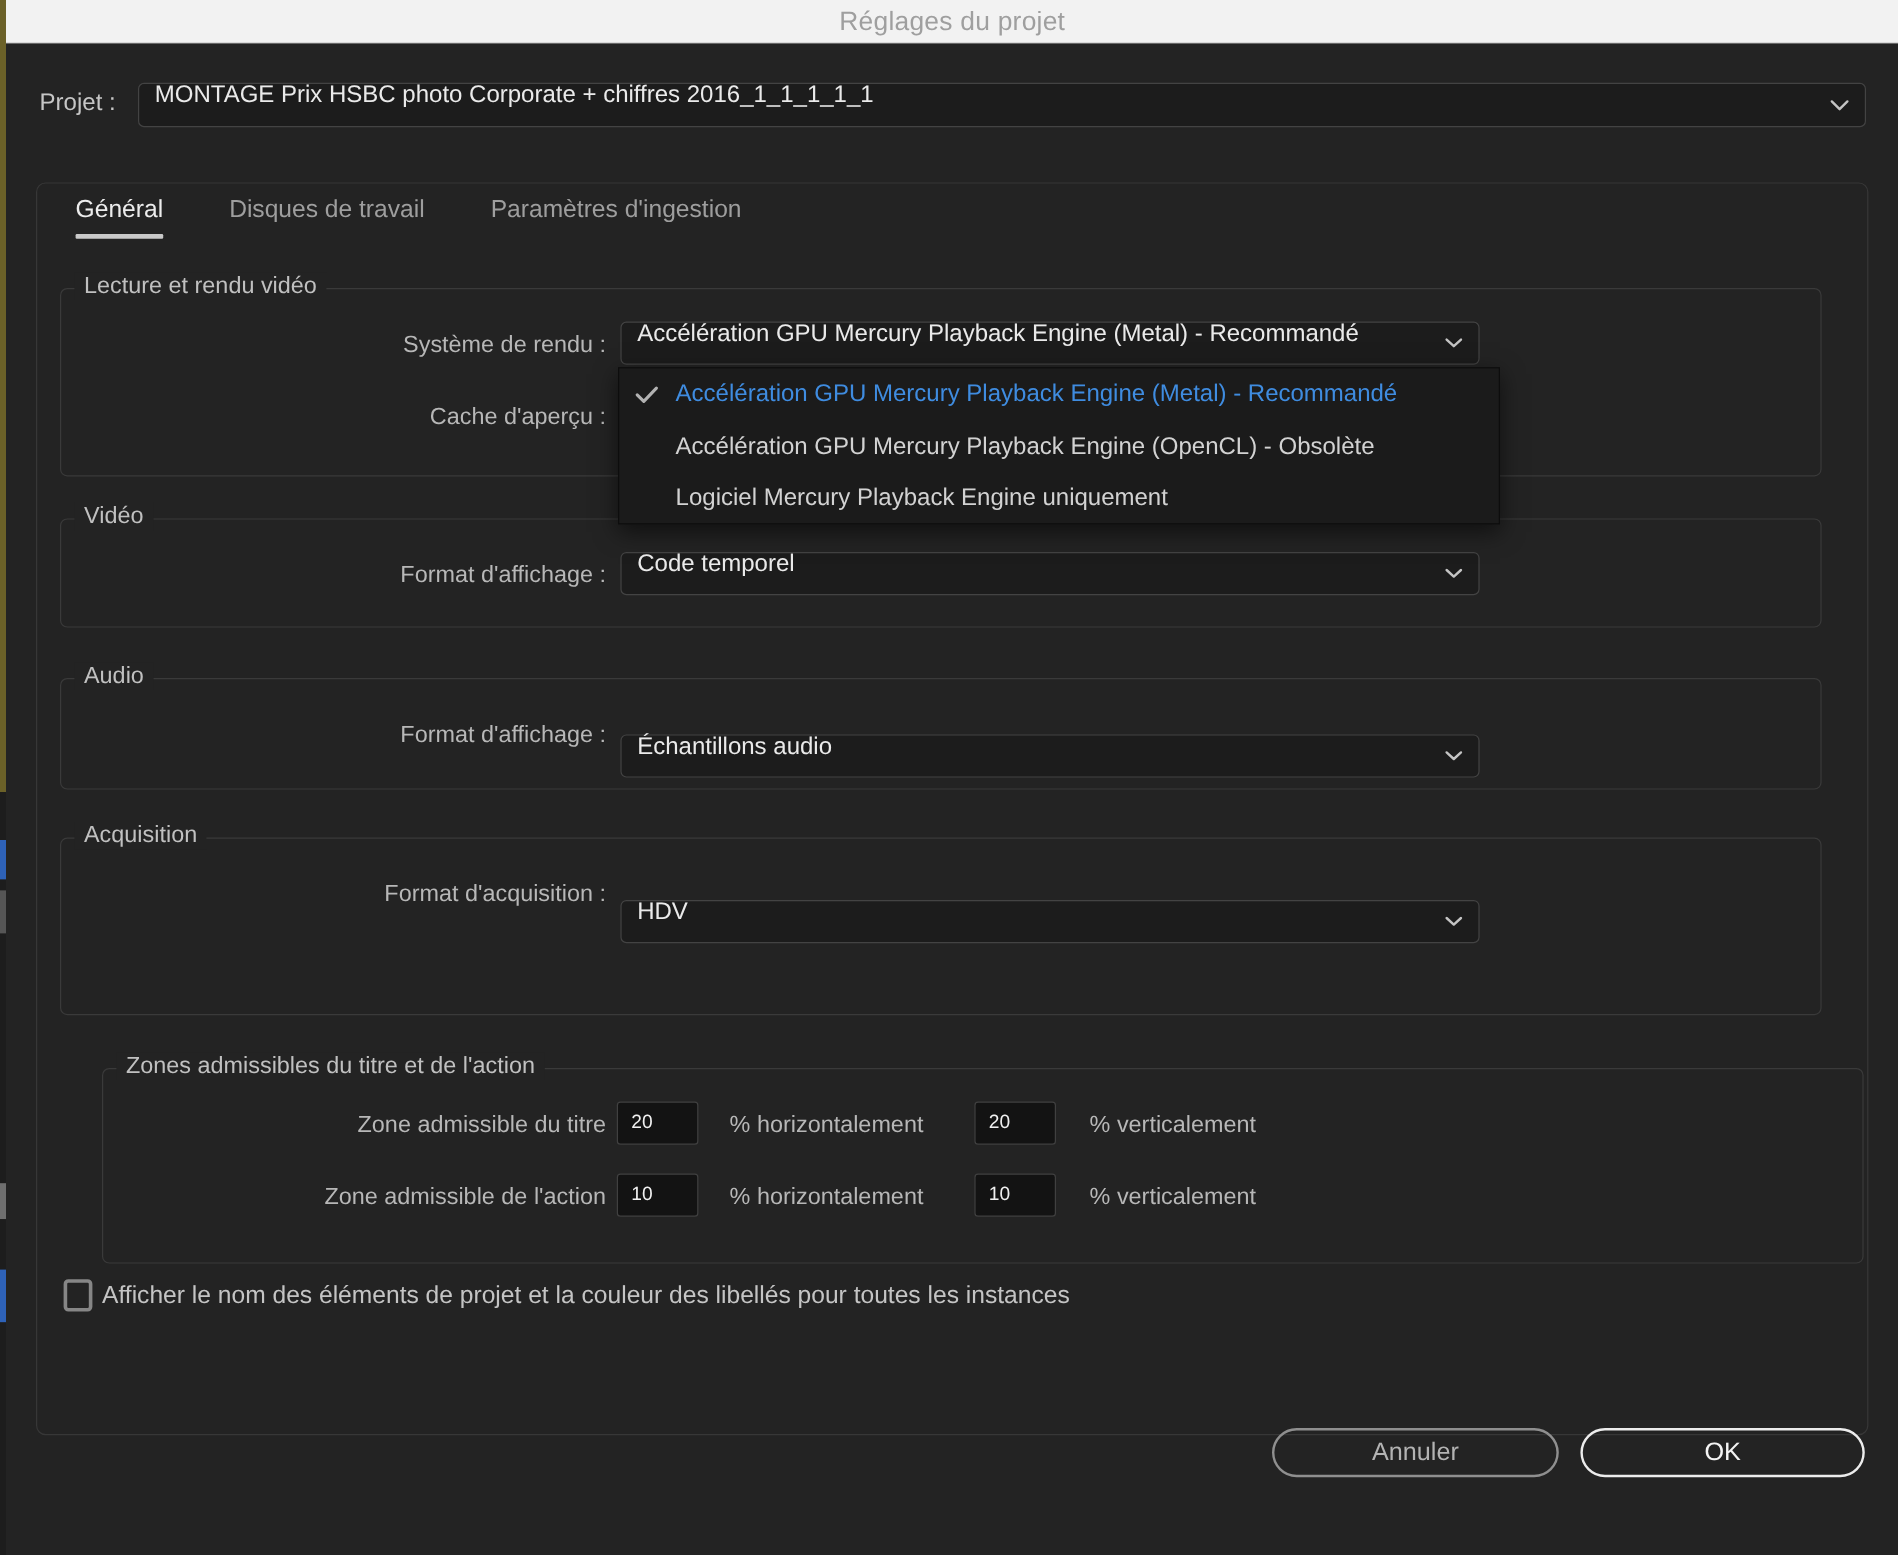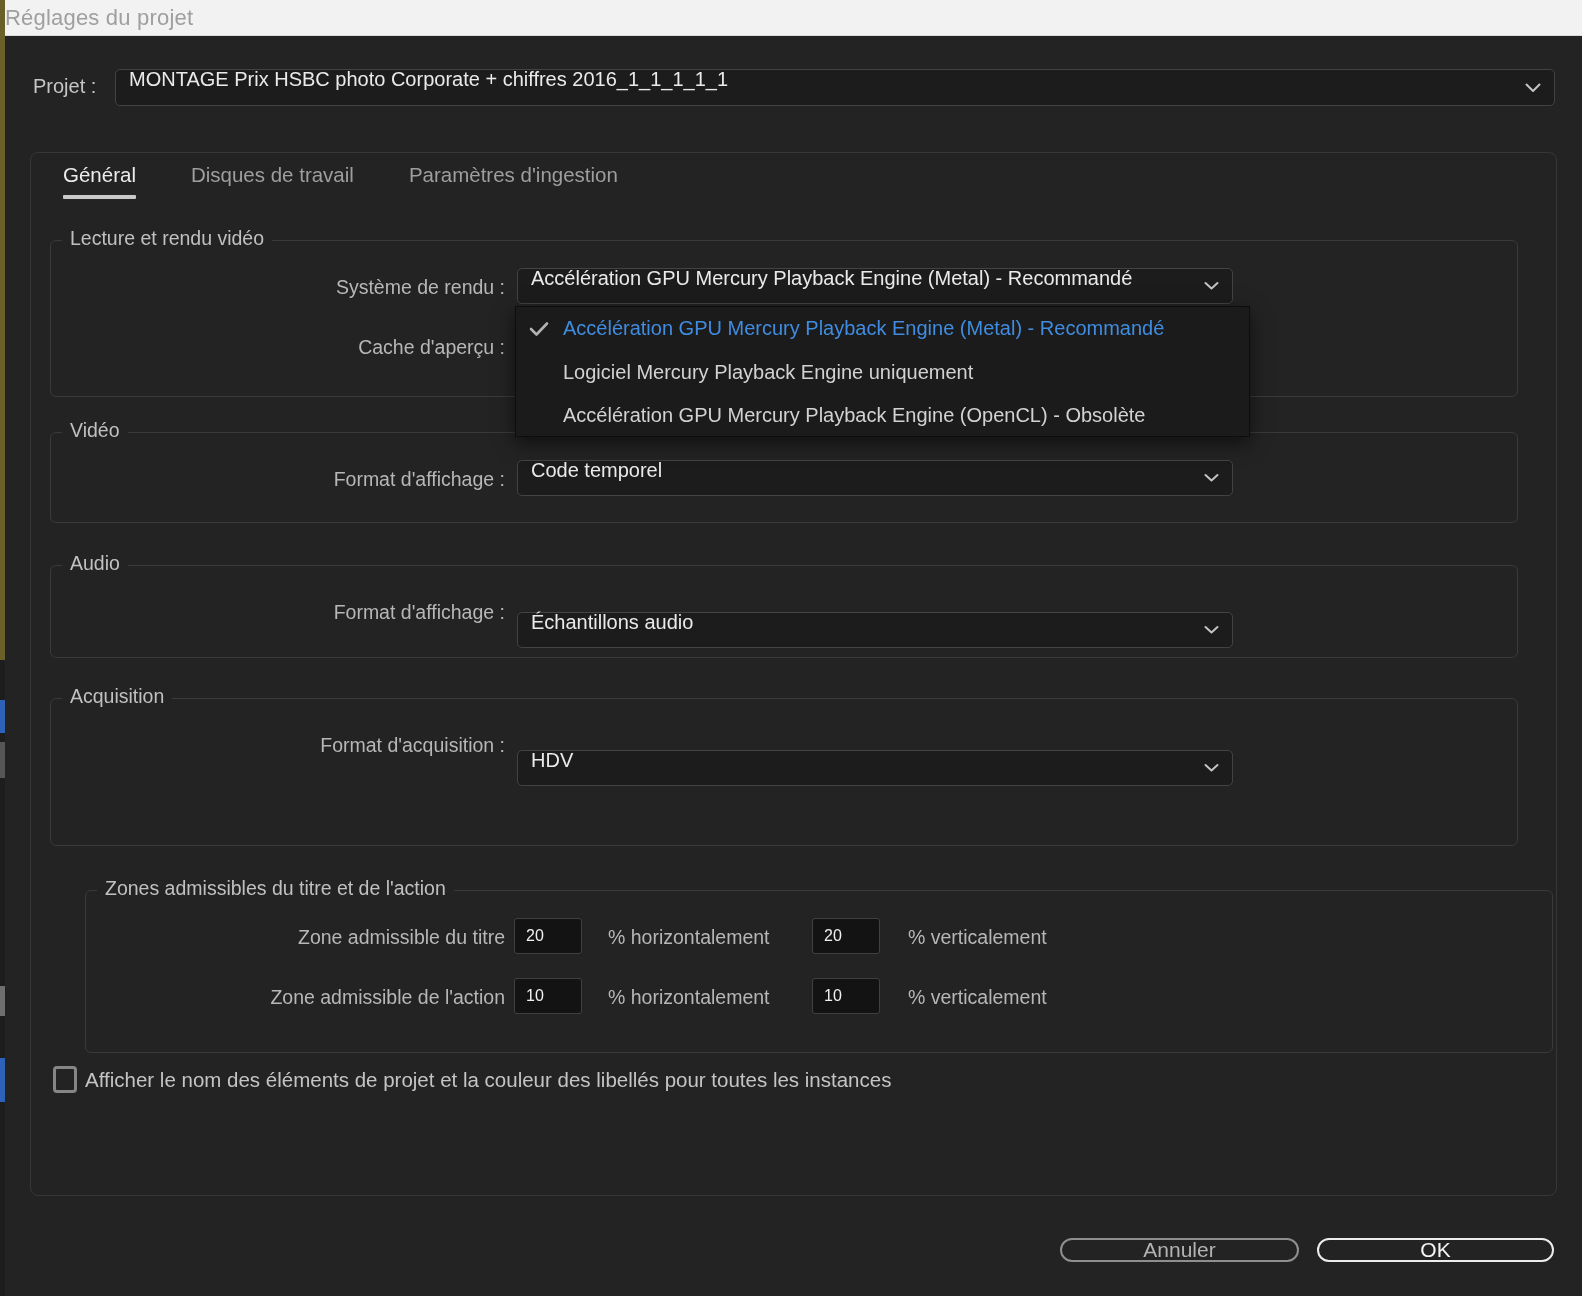--- a/index.html
+++ b/index.html
@@ -21,21 +21,21 @@
     -webkit-font-smoothing:antialiased;
   }
   
   .edge-strip{position:absolute;left:0;top:0;width:5px;height:1296px;z-index:50;}
   .edge-seg{position:absolute;left:0;width:5px;}
 
   
   .titlebar{
     position:absolute;left:5px;top:0;width:1577px;height:36px;
     background:#f2f2f2;border-bottom:1px solid #d9d9d9;
-    display:flex;align-items:center;justify-content:flex-start;
+    display:flex;align-items:center;justify-content:center;
   }
   .titlebar-text{font-size:22px;color:#9f9f9f;letter-spacing:.2px;}
 
   
   .project-label{
     position:absolute;left:33px;top:75px;font-size:20px;color:#c6c6c6;
   }
   .select{
     position:absolute;background:var(--select-bg);
     border:1.5px solid var(--select-border);border-radius:5px;
@@ -110,21 +110,21 @@
   .checkbox{
     position:absolute;left:53px;top:1066px;width:24px;height:27px;
     border:3px solid #868686;border-radius:4px;background:transparent;cursor:default;
   }
   .checkbox-label{
     position:absolute;left:85px;top:1068px;font-size:20.5px;color:#c4c4c4;white-space:nowrap;
   }
 
   
   .btn{
-    position:absolute;top:1238px;height:24px;border-radius:21px;
+    position:absolute;top:1190px;height:41px;border-radius:21px;
     background:transparent;display:flex;align-items:center;justify-content:center;
     font-size:21px;cursor:default;
   }
   .btn-cancel{left:1060px;width:239px;border:2px solid #8f8f8f;color:#b3b3b3;}
   .btn-ok{left:1317px;width:237px;border:2.5px solid #ececec;color:#f4f4f4;}
 </style>
 </head>
 <body>
 
 <div class="edge-strip">
@@ -179,24 +179,24 @@
 <div class="menu">
   <div class="menu-item selected">
     <span class="check">
       <svg width="20" height="15" viewBox="0 0 20 15">
           <polyline points="2,7.5 7.5,13 18,2" fill="none" stroke="#b2b2b2" stroke-width="2.6" stroke-linecap="round" stroke-linejoin="round"></polyline>
         </svg>
     </span>
     <span>Accélération GPU Mercury Playback Engine (Metal) - Recommandé</span>
   </div>
   <div class="menu-item">
-    <span>Logiciel Mercury Playback Engine uniquement</span>
+    <span>Accélération GPU Mercury Playback Engine (OpenCL) - Obsolète</span>
   </div>
   <div class="menu-item">
-    <span>Accélération GPU Mercury Playback Engine (OpenCL) - Obsolète</span>
+    <span>Logiciel Mercury Playback Engine uniquement</span>
   </div>
 </div>
 
 <div class="groupbox gb-video">
   <span class="legend">Vidéo</span>
 </div>
 <span class="field-label" style="top:468px;">Format d'affichage :</span>
 <div class="select row-select" style="top:460px;">
   <span>Code temporel</span>
   <span class="chevron">

